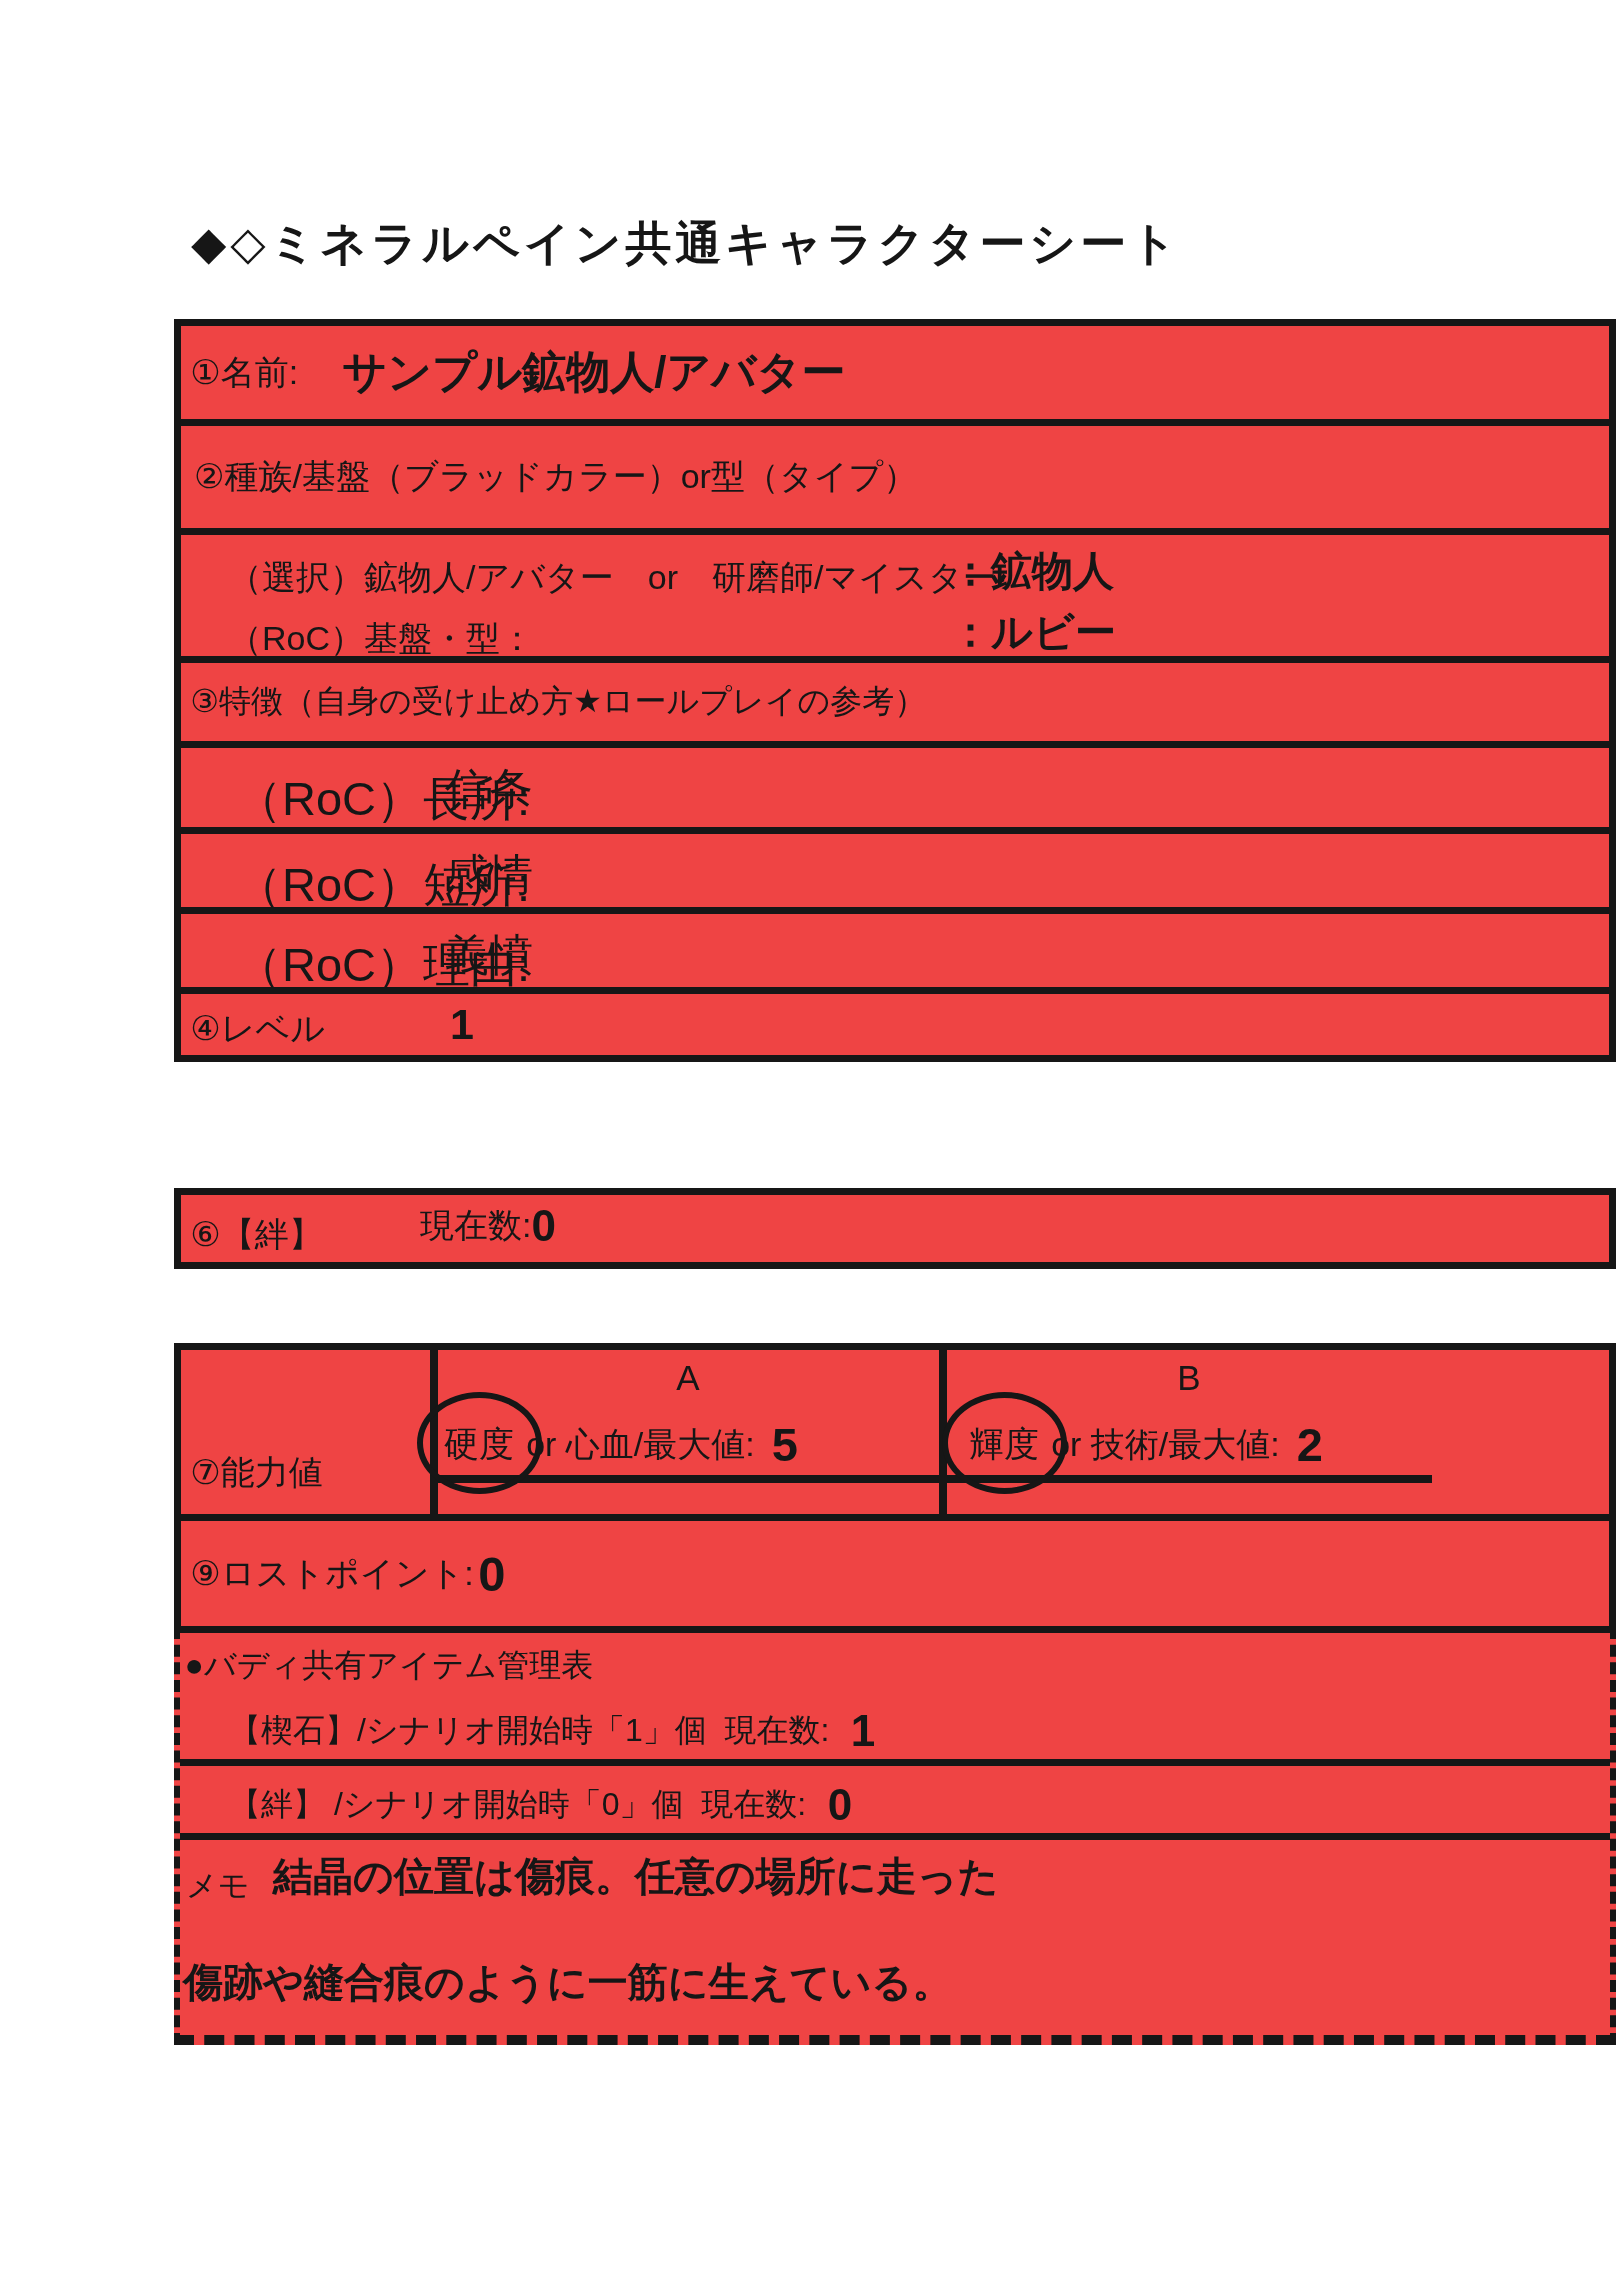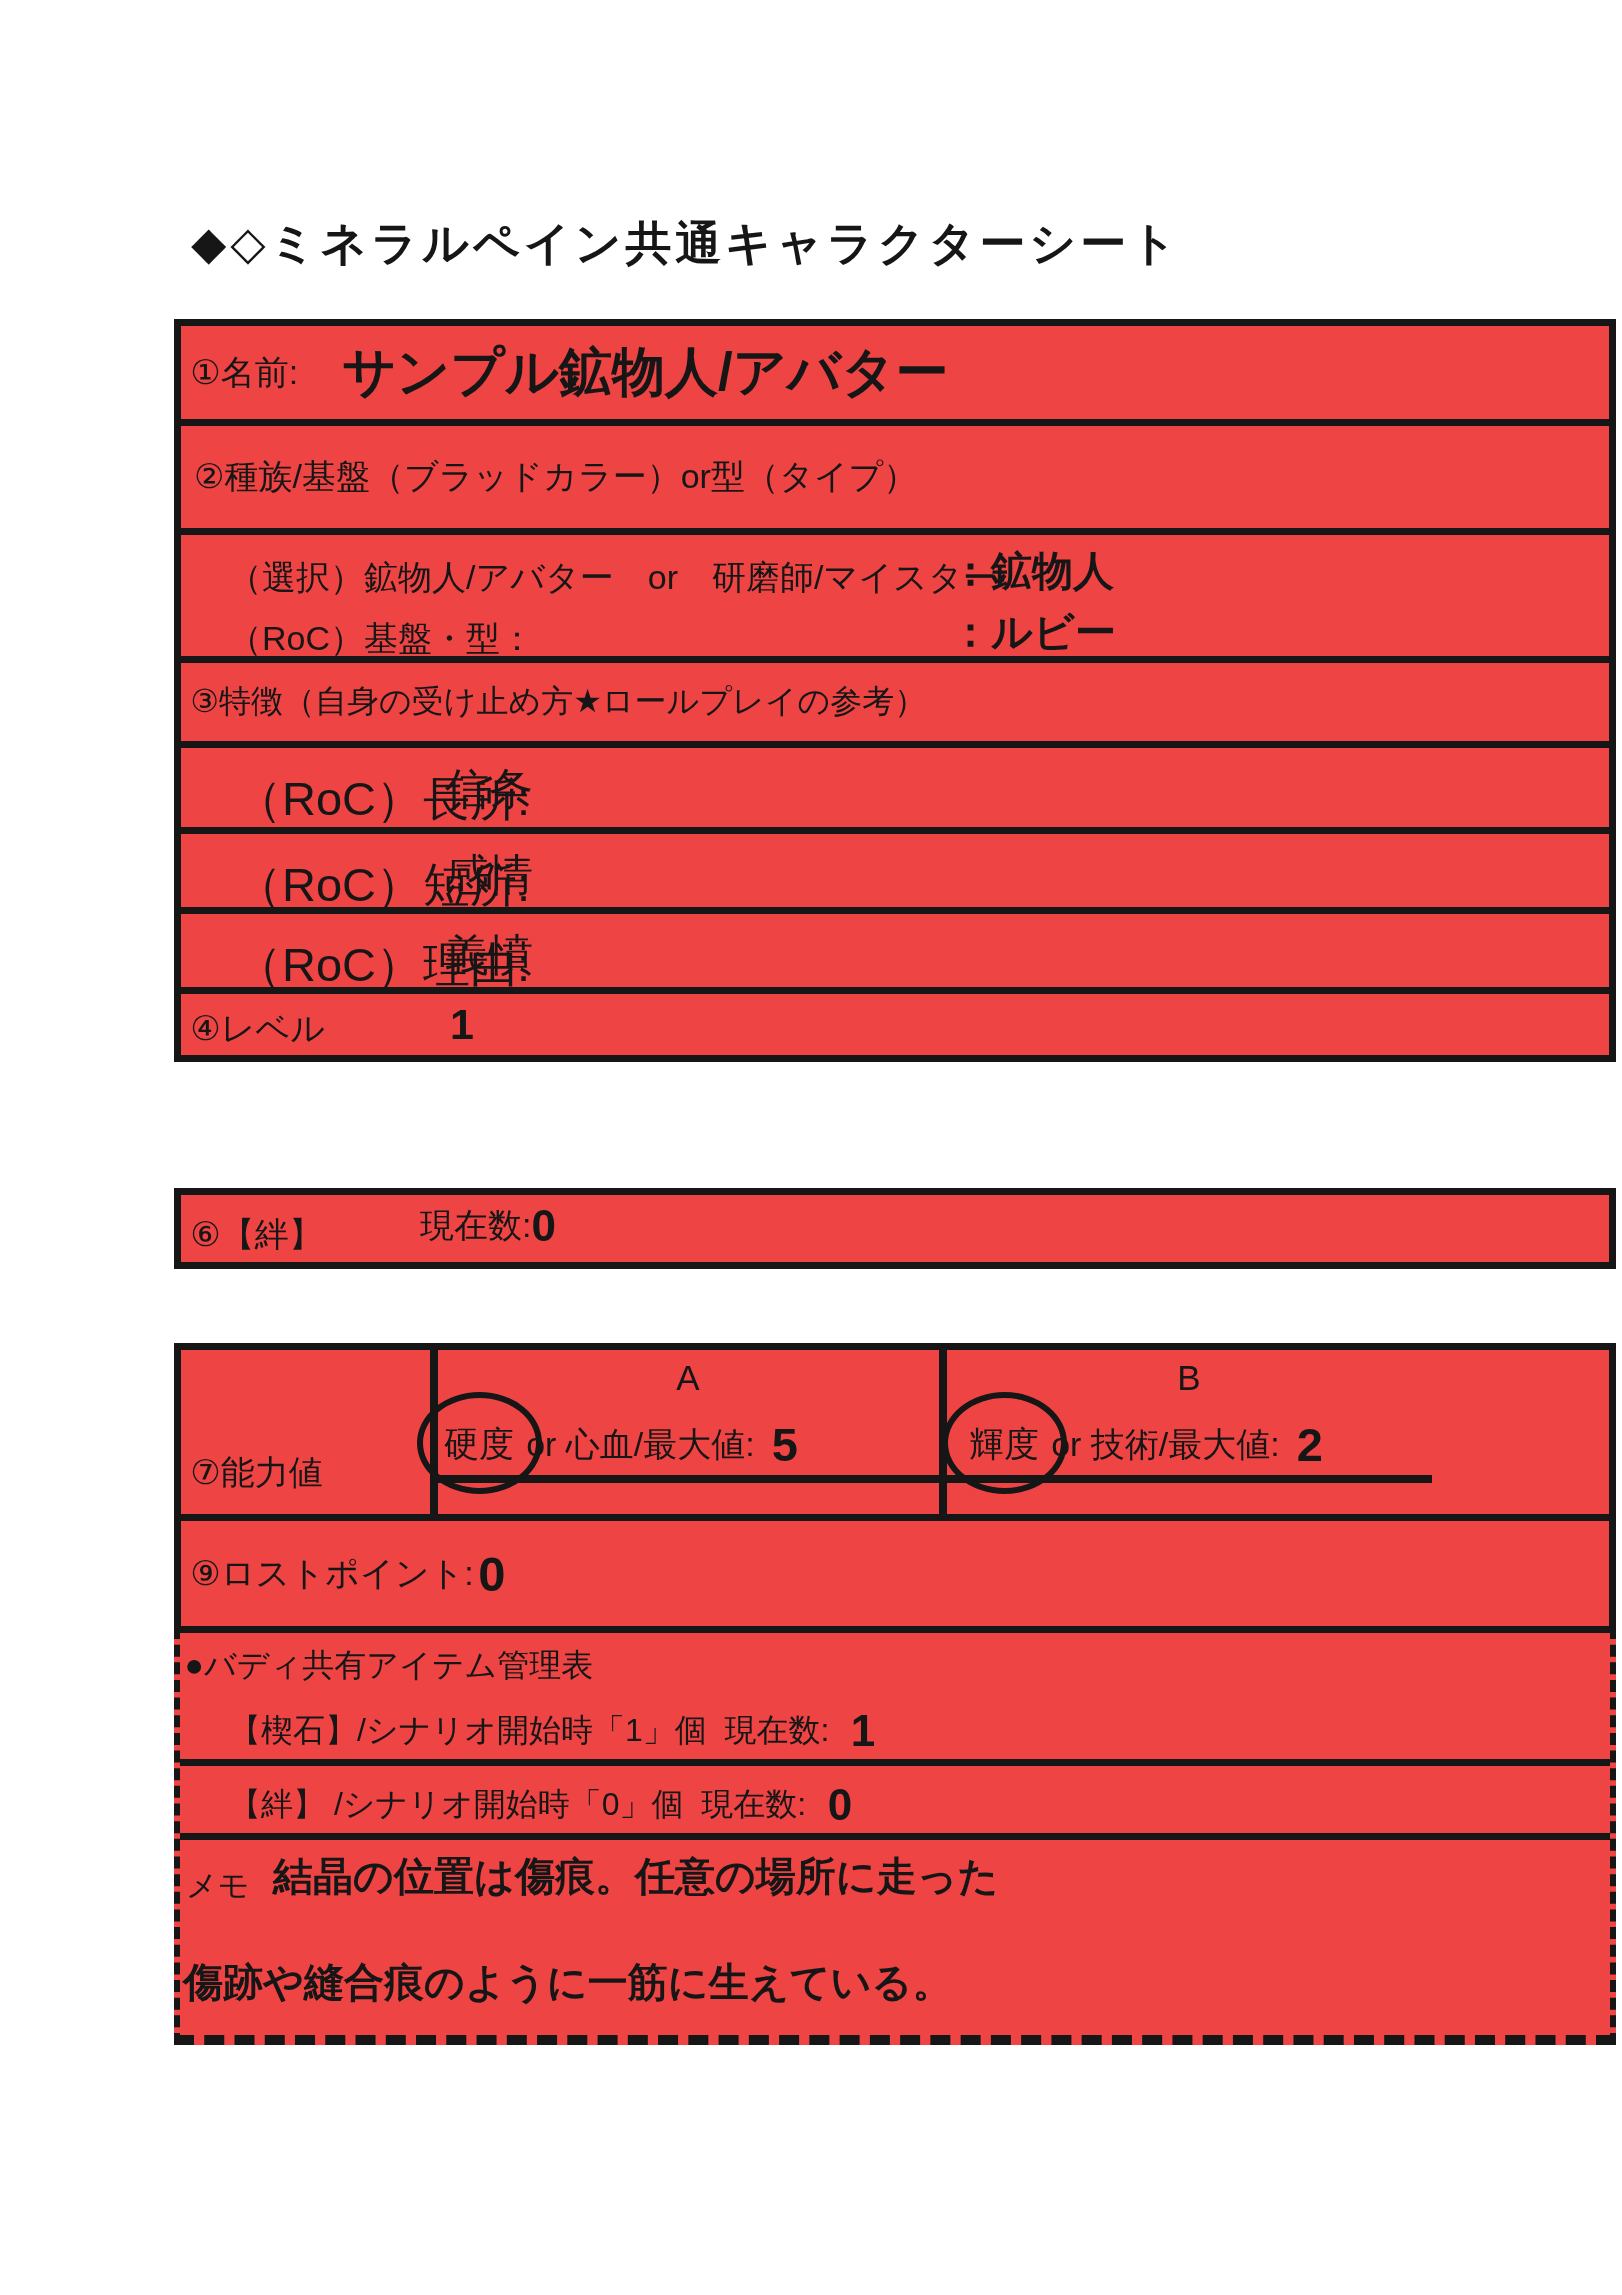--- a/index.html
+++ b/index.html
@@ -24,21 +24,21 @@
   #box-bond    { top:1188px; height:81px; position:relative; }
   #box-ability { top:1262px; height:260px; position:relative; }
   #box-lost    { top:1514px; height:119px; display:flex; align-items:center; }
   #box-buddy   { top:1627px; height:418px;
                  border-style:solid dashed dashed dashed;
                  border-width:6.9px 6.1px 10px 6.1px; }
   .nowrap { white-space:nowrap; }
 
   
   #box-name .lbl { padding-left:9.2px; font-size:34px; }
-  #box-name .val { margin-left:44px; font-size:53px; font-weight:bold; }
+  #box-name .val { margin-left:44px; font-size:44px; font-weight:bold; }
 
   
   .race-header { height:102px; display:flex; align-items:center; padding-left:13px; font-size:34px; }
   .race-sub { border-top:7.7px solid #161616; height:128px; position:relative; }
   .race-sub .l1  { position:absolute; left:47px;  top:20px;  font-size:34px; }
   .race-sub .v1  { position:absolute; left:769px; top:9.2px; font-size:41px; font-weight:bold; }
   .race-sub .l2  { position:absolute; left:47px;  top:81px; font-size:34px; }
   .race-sub .v2  { position:absolute; left:769px; top:70px; font-size:41px; font-weight:bold; }
 
   

